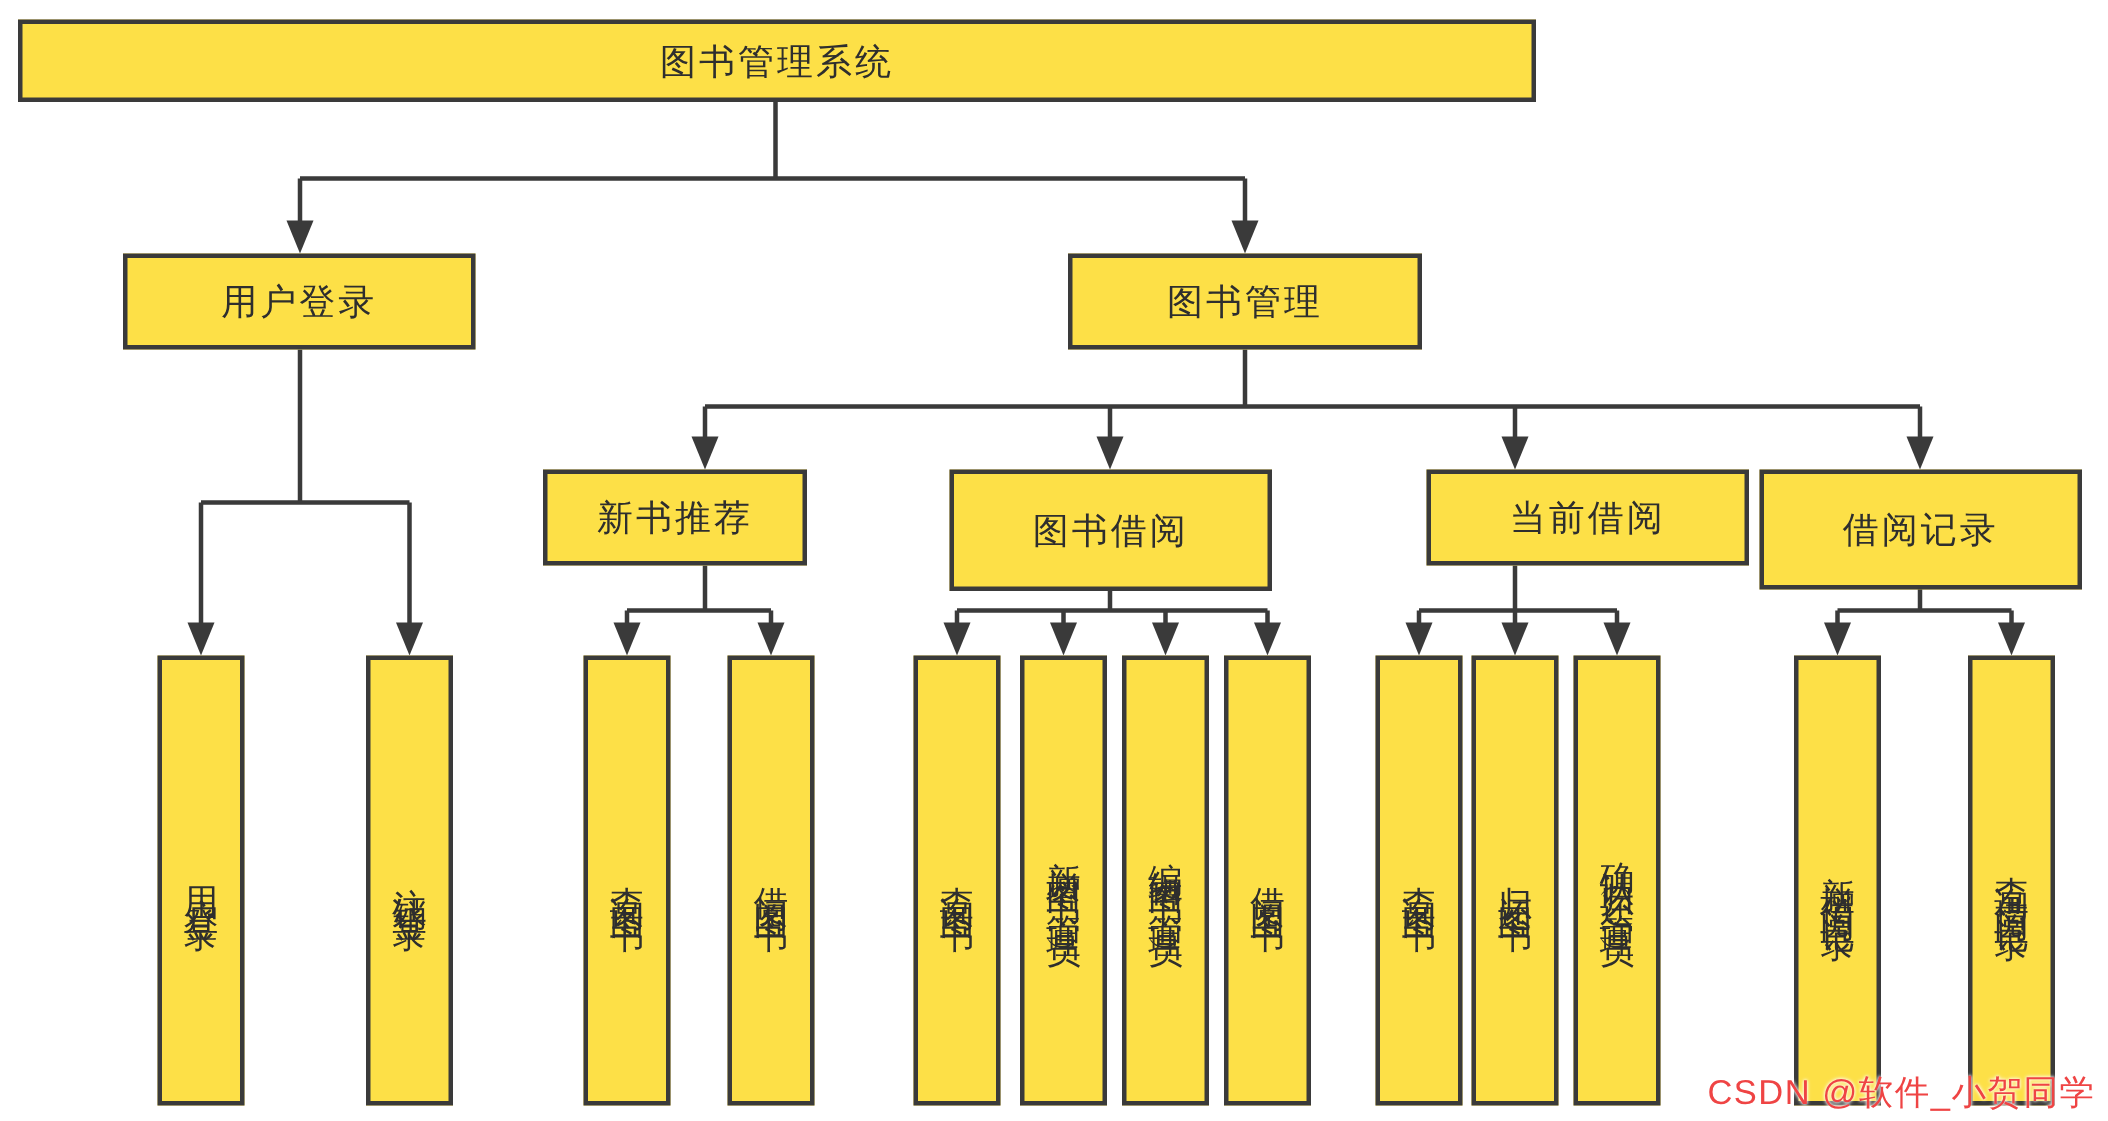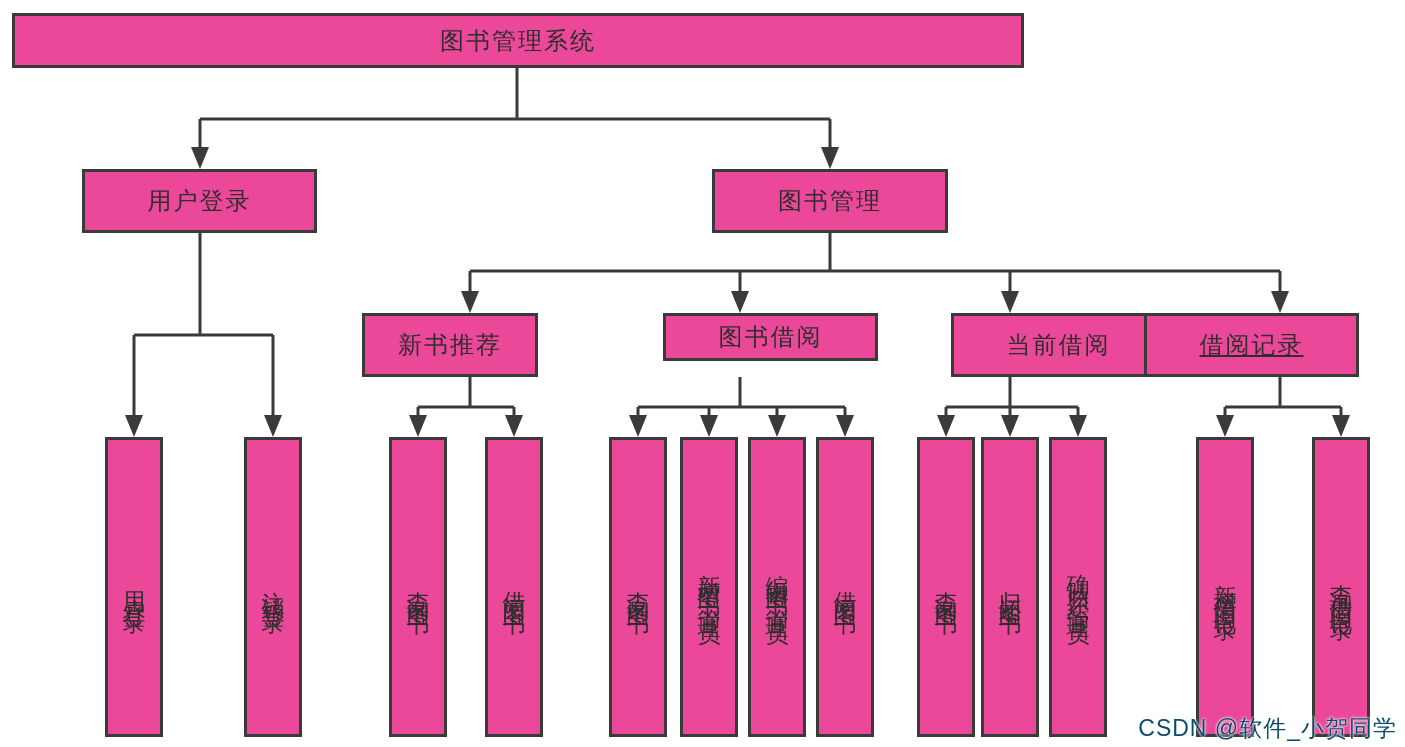--- a/index.html
+++ b/index.html
@@ -7,21 +7,21 @@
     width:1405px; height:747px;
     background:#ffffff;
     position:relative;
     overflow:hidden;
     font-family:"Liberation Sans", sans-serif;
   }
   .wires { position:absolute; left:0; top:0; z-index:0; }
   .node {
     position:absolute;
     box-sizing:border-box;
-    background:#ec4899;
+    background:#fde047;
     border:3px solid #3a3a3a;
     display:flex;
     align-items:center;
     justify-content:center;
     color:#2e2e2e;
     z-index:1;
   }
   .hnode { font-size:24px; letter-spacing:2px; }
   .vnode { width:58px; top:437px; height:300px; }
   .vnode .vtext {
@@ -29,21 +29,21 @@
     text-orientation:mixed;
     font-size:23px;
     letter-spacing:7px;
     line-height:1;
     white-space:nowrap;
   }
   .watermark {
     position:absolute;
     right:8px; bottom:3px;
     font-size:23px;
-    color:#0c4a6e;
+    color:#ef4444;
     letter-spacing:1px;
     z-index:2;
     text-shadow:0 0 3px #ffffff, 0 0 2px #ffffff;
   }
 </style>
 </head>
 <body>
 
 <svg class="wires" width="1405" height="747" viewBox="0 0 1405 747" xmlns="http://www.w3.org/2000/svg">
   <g stroke="#3a3a3a" stroke-width="3" fill="none">
@@ -85,27 +85,27 @@
 <div class="node hnode" style="left:82px; top:169px; width:235px; height:64px;">
   <span>用户登录</span>
 </div>
 <div class="node hnode" style="left:712px; top:169px; width:236px; height:64px;">
   <span>图书管理</span>
 </div>
 
 <div class="node hnode" style="left:362px; top:313px; width:176px; height:64px;">
   <span>新书推荐</span>
 </div>
-<div class="node hnode" style="left:633px; top:313px; width:215px; height:48px;margin-left:30px;">
+<div class="node hnode" style="left:633px; top:313px; width:215px; height:81px;">
   <span>图书借阅</span>
 </div>
 <div class="node hnode" style="left:903px; top:313px; width:215px; height:64px;margin-left:48px;">
   <span>当前借阅</span>
 </div>
-<div class="node hnode" style="left:1144px; top:313px; width:215px; height:64px;text-decoration:underline;">
+<div class="node hnode" style="left:1173px; top:313px; width:215px; height:80px;">
   <span>借阅记录</span>
 </div>
 
 <div class="node vnode" style="left:105px;">
   <span class="vtext">用户登录</span>
 </div>
 <div class="node vnode" style="left:244px;">
   <span class="vtext">注销登录</span>
 </div>
 

